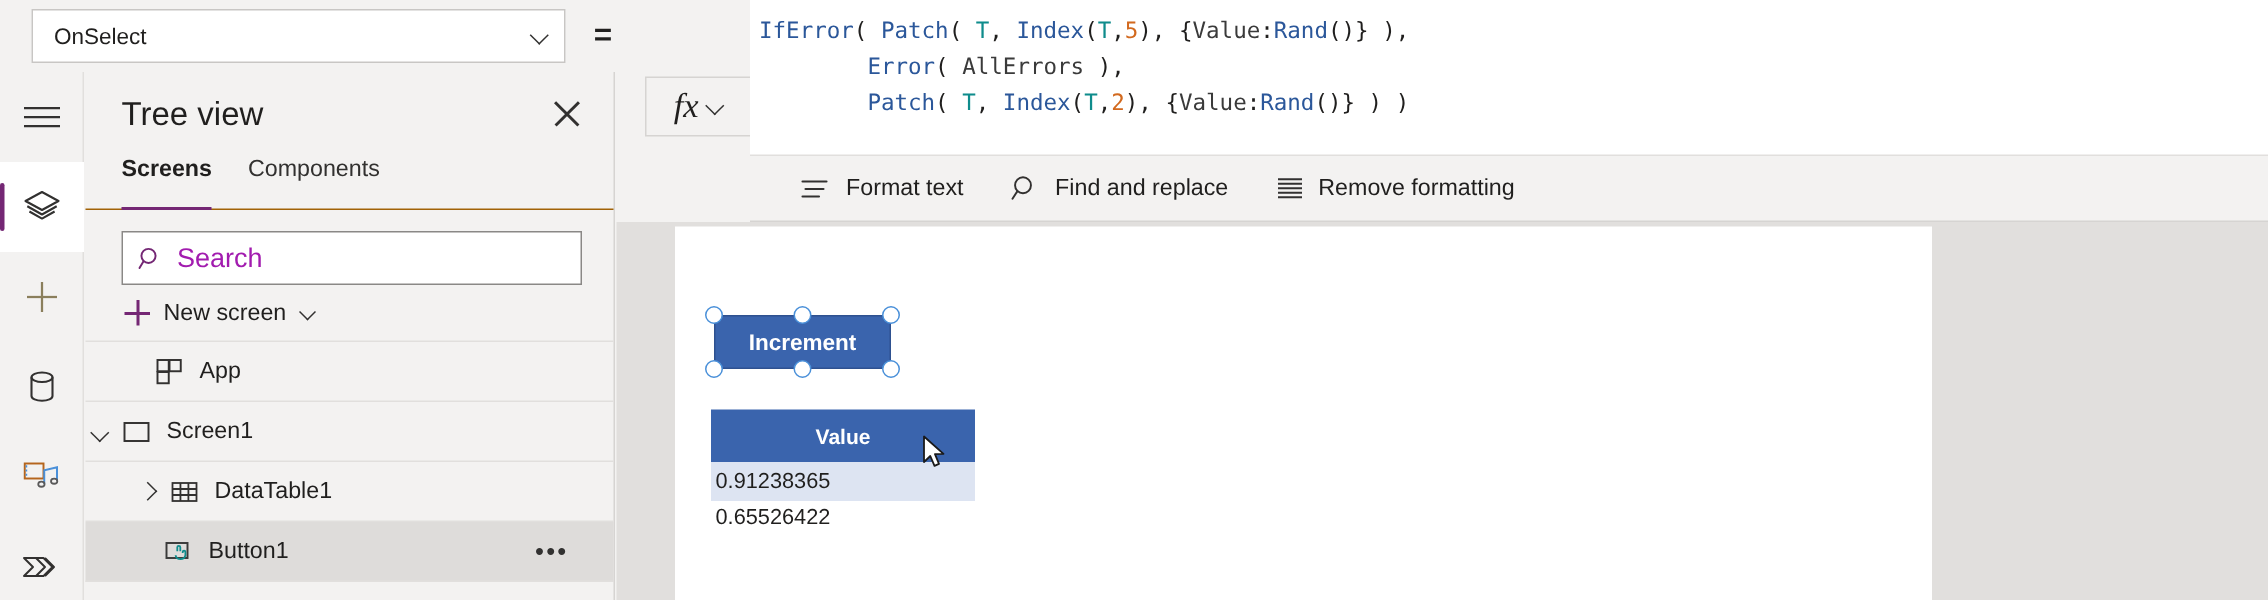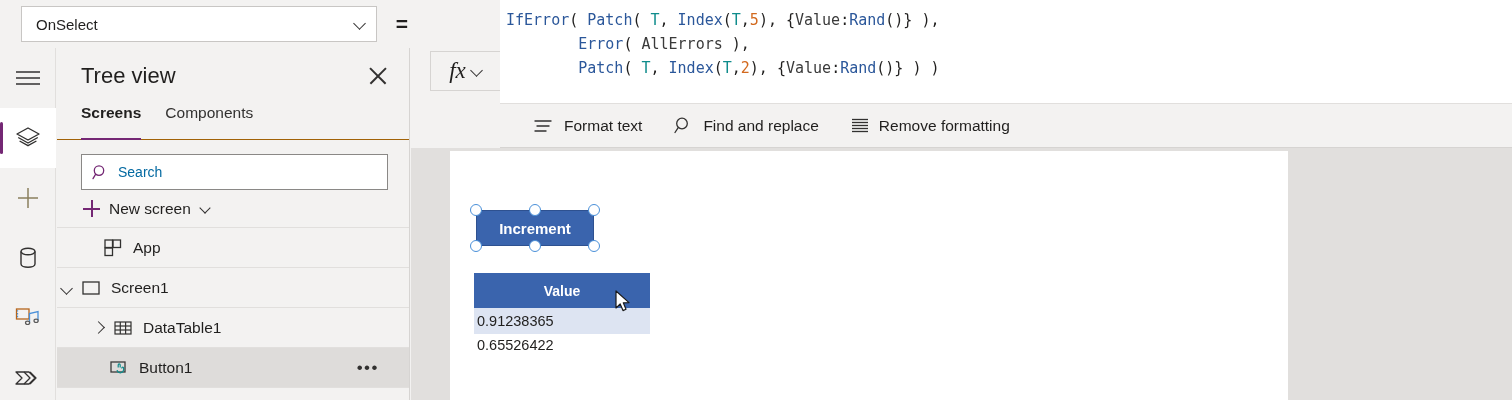--- a/index.html
+++ b/index.html
@@ -98,21 +98,21 @@
   .tab { font-size:15.5px; color:#323130; margin-right:24px; position:relative; padding-bottom:6px; cursor:pointer; }
   .tab.active { color:#201f1e; font-weight:bold; }
   .tab.active::after {
     content:""; position:absolute; left:0; right:0; bottom:-1px; height:2.5px; background:#742774;
   }
 
   .search-box {
     margin:14px 21px 0 24px; height:36px; background:#fff; border:1px solid #8a8886;
     display:flex; align-items:center; padding:0 10px; gap:9px;
   }
-  .search-box .ph { font-size:14px; color:#0369a1; }
+  .search-box .ph { font-size:18px; color:#a21caf; }
 
   .newscreen { height:38px; display:flex; align-items:center; padding-left:26px; gap:9px; border-bottom:1px solid #e1dfdd; }
   .newscreen .txt { font-size:15.5px; color:#201f1e; }
   .plus { width:17px; height:17px; position:relative; }
   .plus::before { content:""; position:absolute; left:8px; top:0; width:1.6px; height:17px; background:#742774; }
   .plus::after  { content:""; position:absolute; left:0; top:8px; width:17px; height:1.6px; background:#742774; }
   .mini-chev { width:11px; height:11px; position:relative; }
   .mini-chev::after {
     content:""; position:absolute; left:1px; top:1px; width:7px; height:7px;
     border-right:1.3px solid #323130; border-bottom:1.3px solid #323130; transform:rotate(45deg);

